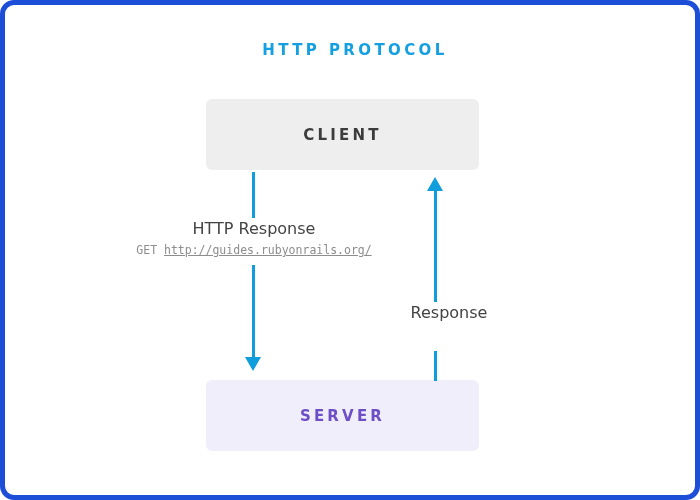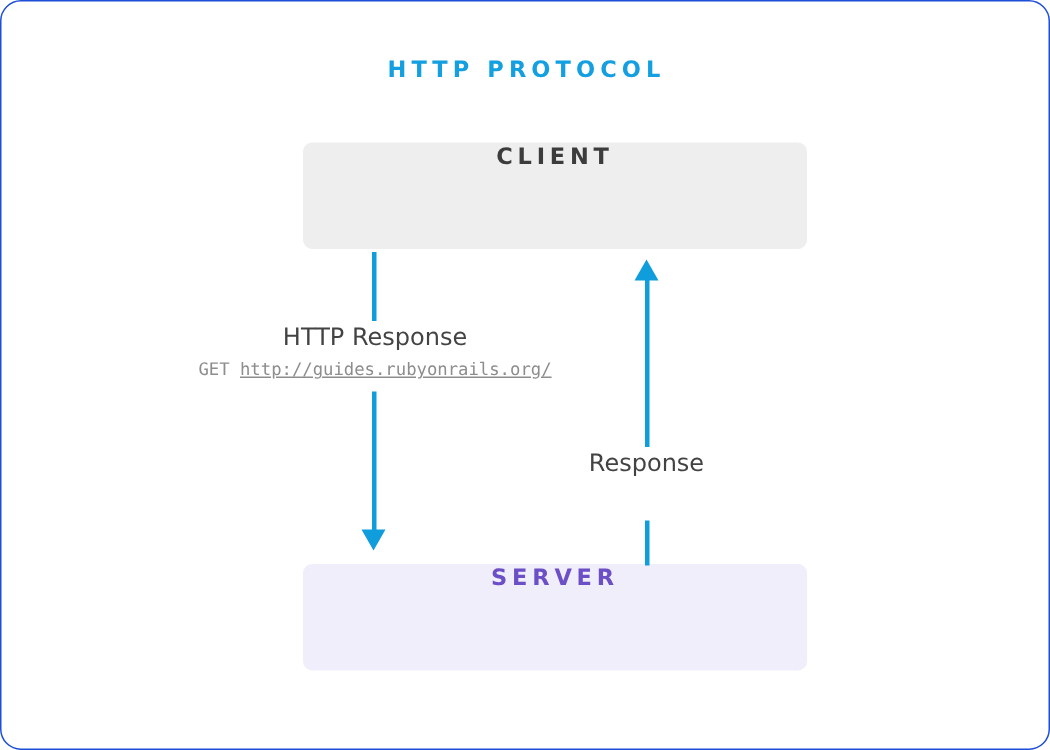--- a/index.html
+++ b/index.html
@@ -13,21 +13,21 @@
     font-family: "DejaVu Sans", sans-serif;
     overflow: hidden;
   }
 
   #diagram-card {
     position: relative;
     width: 700px;
     height: 500px;
     box-sizing: border-box;
     background: #ffffff;
-    border: 1px solid #1d4ed8;
+    border: 5px solid #1d4ed8;
     border-radius: 14px;
   }
 
   
   #diagram-title {
     position: absolute;
     left: 0;
     top: 36px;
     width: 700px;
     text-align: center;
@@ -36,24 +36,25 @@
     font-weight: bold;
     letter-spacing: 3.4px;
     color: #14a0e0;
     white-space: nowrap;
   }
 
   
   .node-box {
     position: absolute;
     left: 201px;
-    width: 336px;
+    width: 273px;
     height: 71px;
     border-radius: 6px;
     display: flex;
+    align-items: center;
     justify-content: center;
   }
   .node-label {
     font-family: "DejaVu Sans", sans-serif;
     font-size: 15px;
     font-weight: bold;
     letter-spacing: 3.2px;
   }
   #client-box {
     top: 94px;
@@ -126,21 +127,21 @@
   .edge-detail .url {
     text-decoration: underline;
   }
 
   #request-label-group {
     left: 49px;
     top: 214px;
     width: 400px;
   }
   #response-label-group {
-    left: 230px;
+    left: 244px;
     top: 298px;
     width: 400px;
   }
 </style>
 </head>
 <body>
 
 <div id="diagram-card">
 
   <div id="diagram-title">HTTP PROTOCOL</div>

